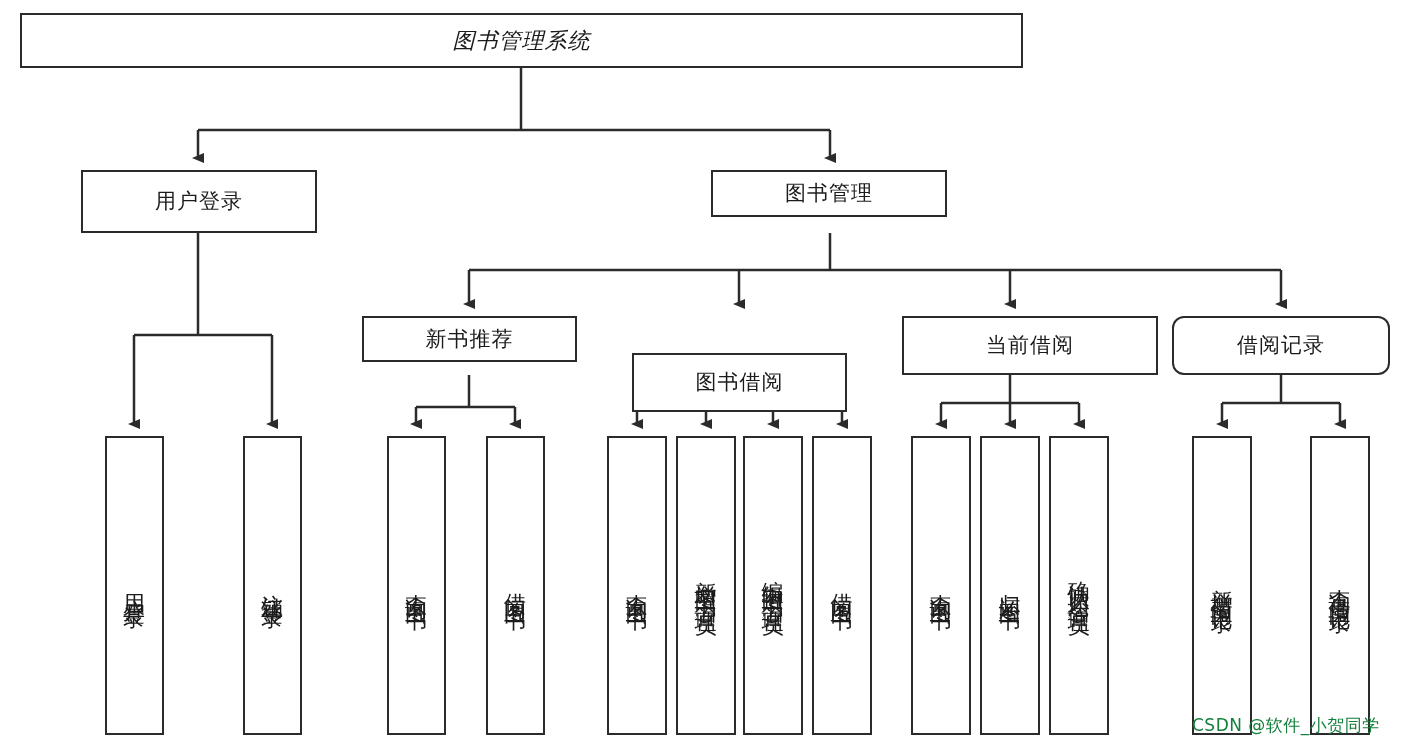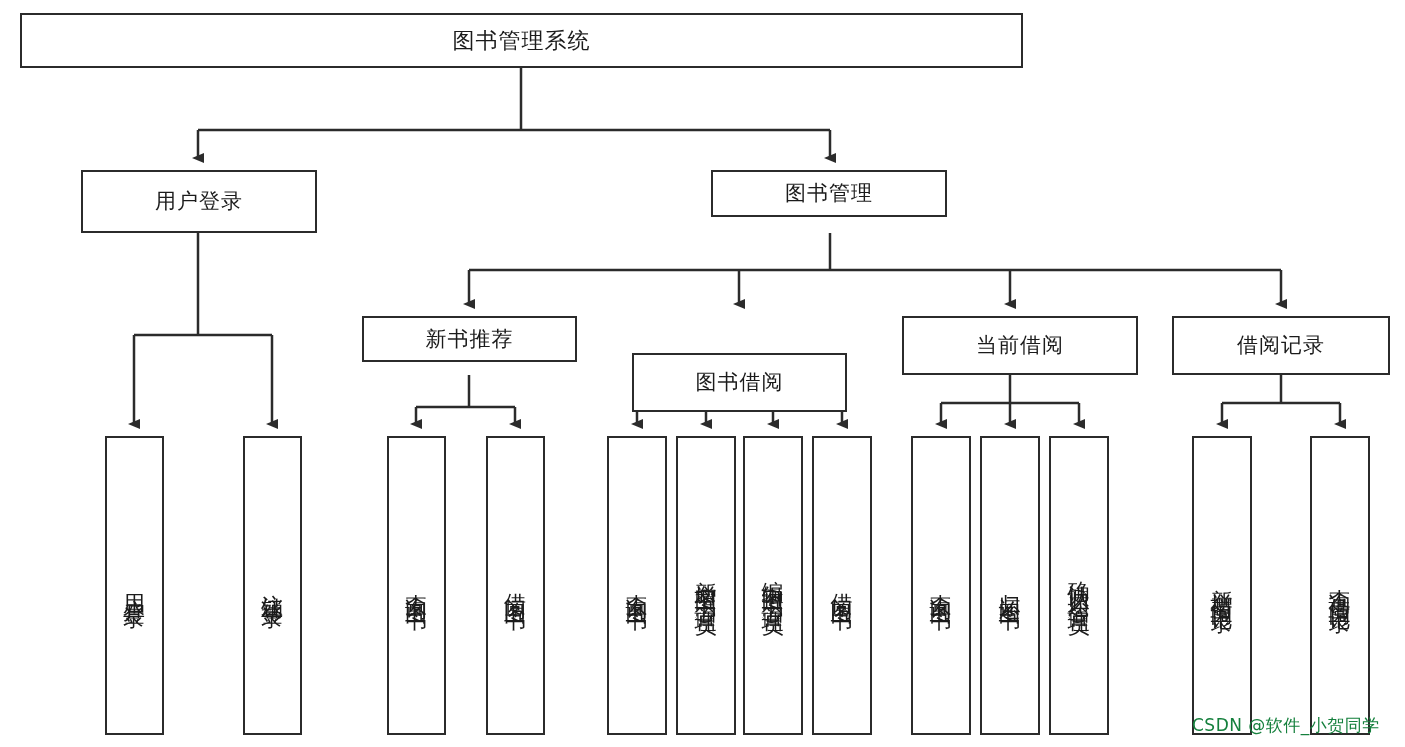--- a/index.html
+++ b/index.html
@@ -123,41 +123,41 @@
       <path d="M1010,403 L1010,424" marker-end="url(#arrow)"></path>
       <path d="M1079,403 L1079,424" marker-end="url(#arrow)"></path>
 
       <path d="M1281,375 L1281,403"></path>
       <path d="M1222,403 L1340,403"></path>
       <path d="M1222,403 L1222,424" marker-end="url(#arrow)"></path>
       <path d="M1340,403 L1340,424" marker-end="url(#arrow)"></path>
     </g>
   </svg>
 
-  <div class="node h root" style="left:20px; top:13px; width:1003px; height:55px;">
+  <div class="node h root" style="left:20px; top:13px; width:1003px; height:55px;font-style:italic;">
     <span class="label">图书管理系统</span>
   </div>
 
   <div class="node h" style="left:81px; top:170px; width:236px; height:63px;">
     <span class="label">用户登录</span>
   </div>
   <div class="node h" style="left:711px; top:170px; width:236px; height:47px;">
     <span class="label">图书管理</span>
   </div>
 
   <div class="node h" style="left:362px; top:316px; width:215px; height:46px;">
     <span class="label">新书推荐</span>
   </div>
   <div class="node h" style="left:632px; top:316px; width:215px; height:59px;margin-top:37px;">
     <span class="label">图书借阅</span>
   </div>
-  <div class="node h" style="left:902px; top:316px; width:236px; height:59px;">
+  <div class="node h" style="left:902px; top:316px; width:256px; height:59px;">
     <span class="label">当前借阅</span>
   </div>
-  <div class="node h" style="left:1172px; top:316px; width:218px; height:59px;">
+  <div class="node h" style="left:1172px; top:316px; width:218px; height:59px;border-radius:12px;">
     <span class="label">借阅记录</span>
   </div>
 
   <div class="node v" style="left:105px; top:436px; width:59px; height:299px;">
     <span class="label">用户登录</span>
   </div>
   <div class="node v" style="left:243px; top:436px; width:59px; height:299px;">
     <span class="label">注销登录</span>
   </div>
 

